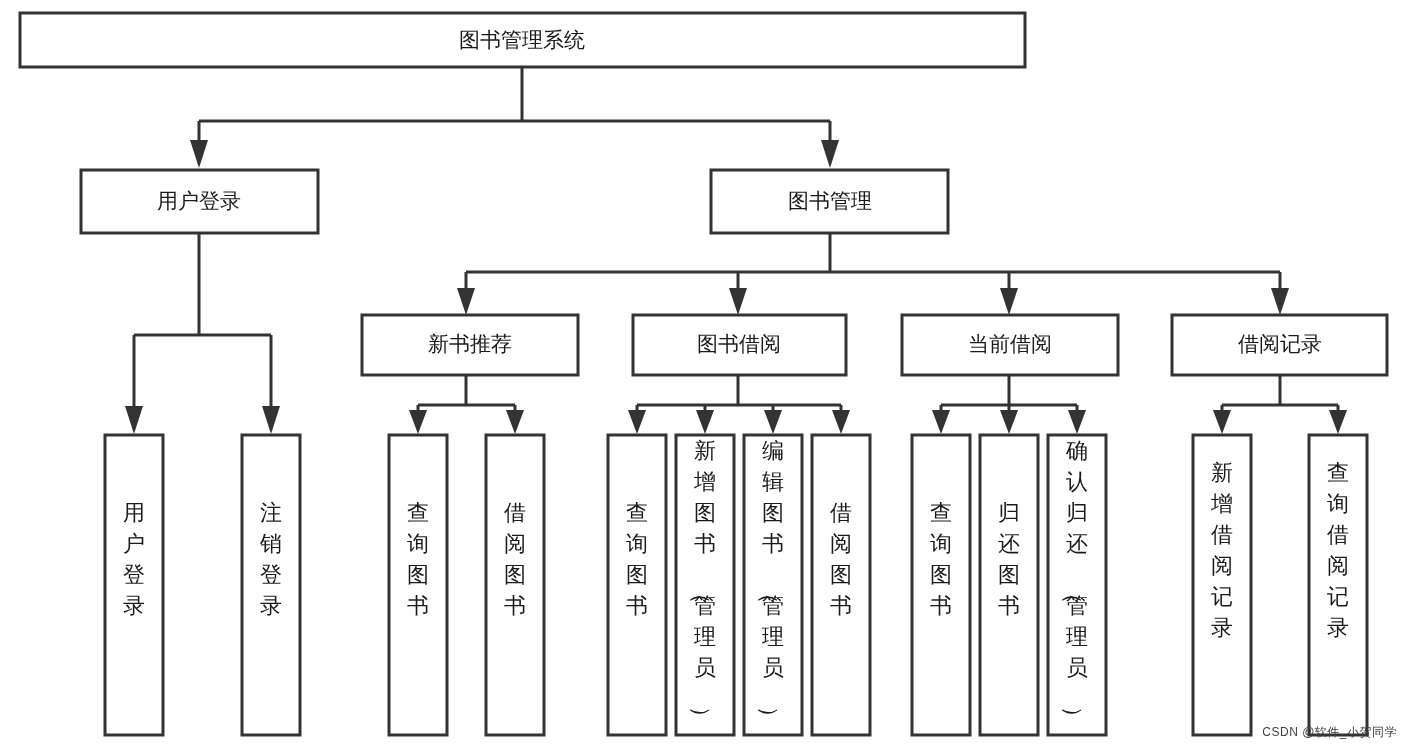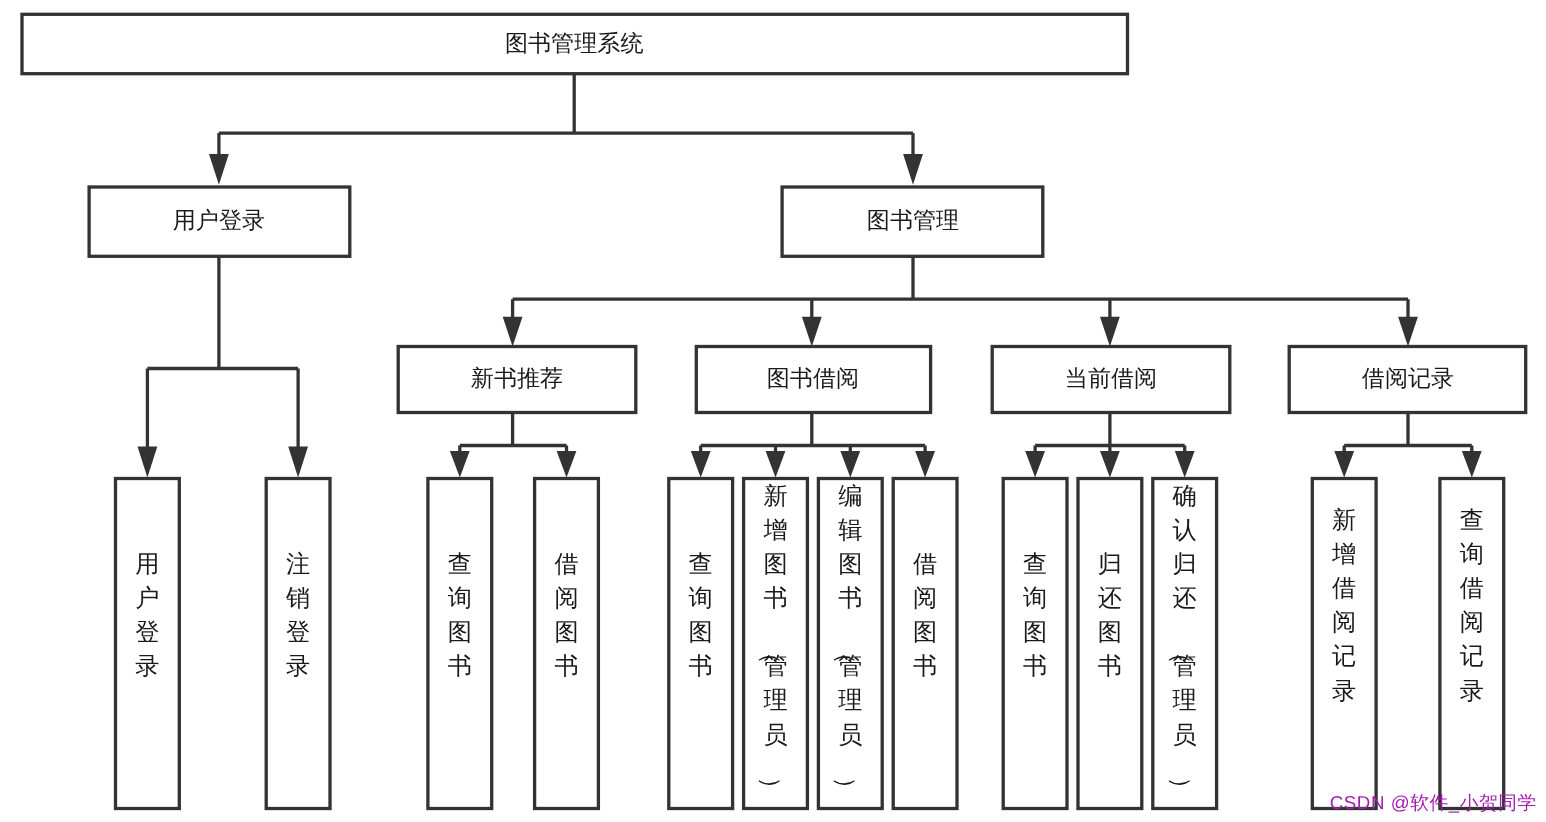--- a/index.html
+++ b/index.html
@@ -44,22 +44,22 @@
   }
   .arrow-head {
     fill: #333333;
     stroke: none;
   }
   .watermark {
     position: absolute;
     right: 8px;
     bottom: 6px;
     font-family: "Liberation Sans", "DejaVu Sans", sans-serif;
-    font-size: 17px;
-    color: #a21caf;
+    font-size: 12px;
+    color: #404040;
     white-space: nowrap;
     letter-spacing: 0.5px;
     pointer-events: none;
   }
 </style>
 </head>
 <body>
 
 <svg id="diagram" viewBox="0 0 1405 747">
 

